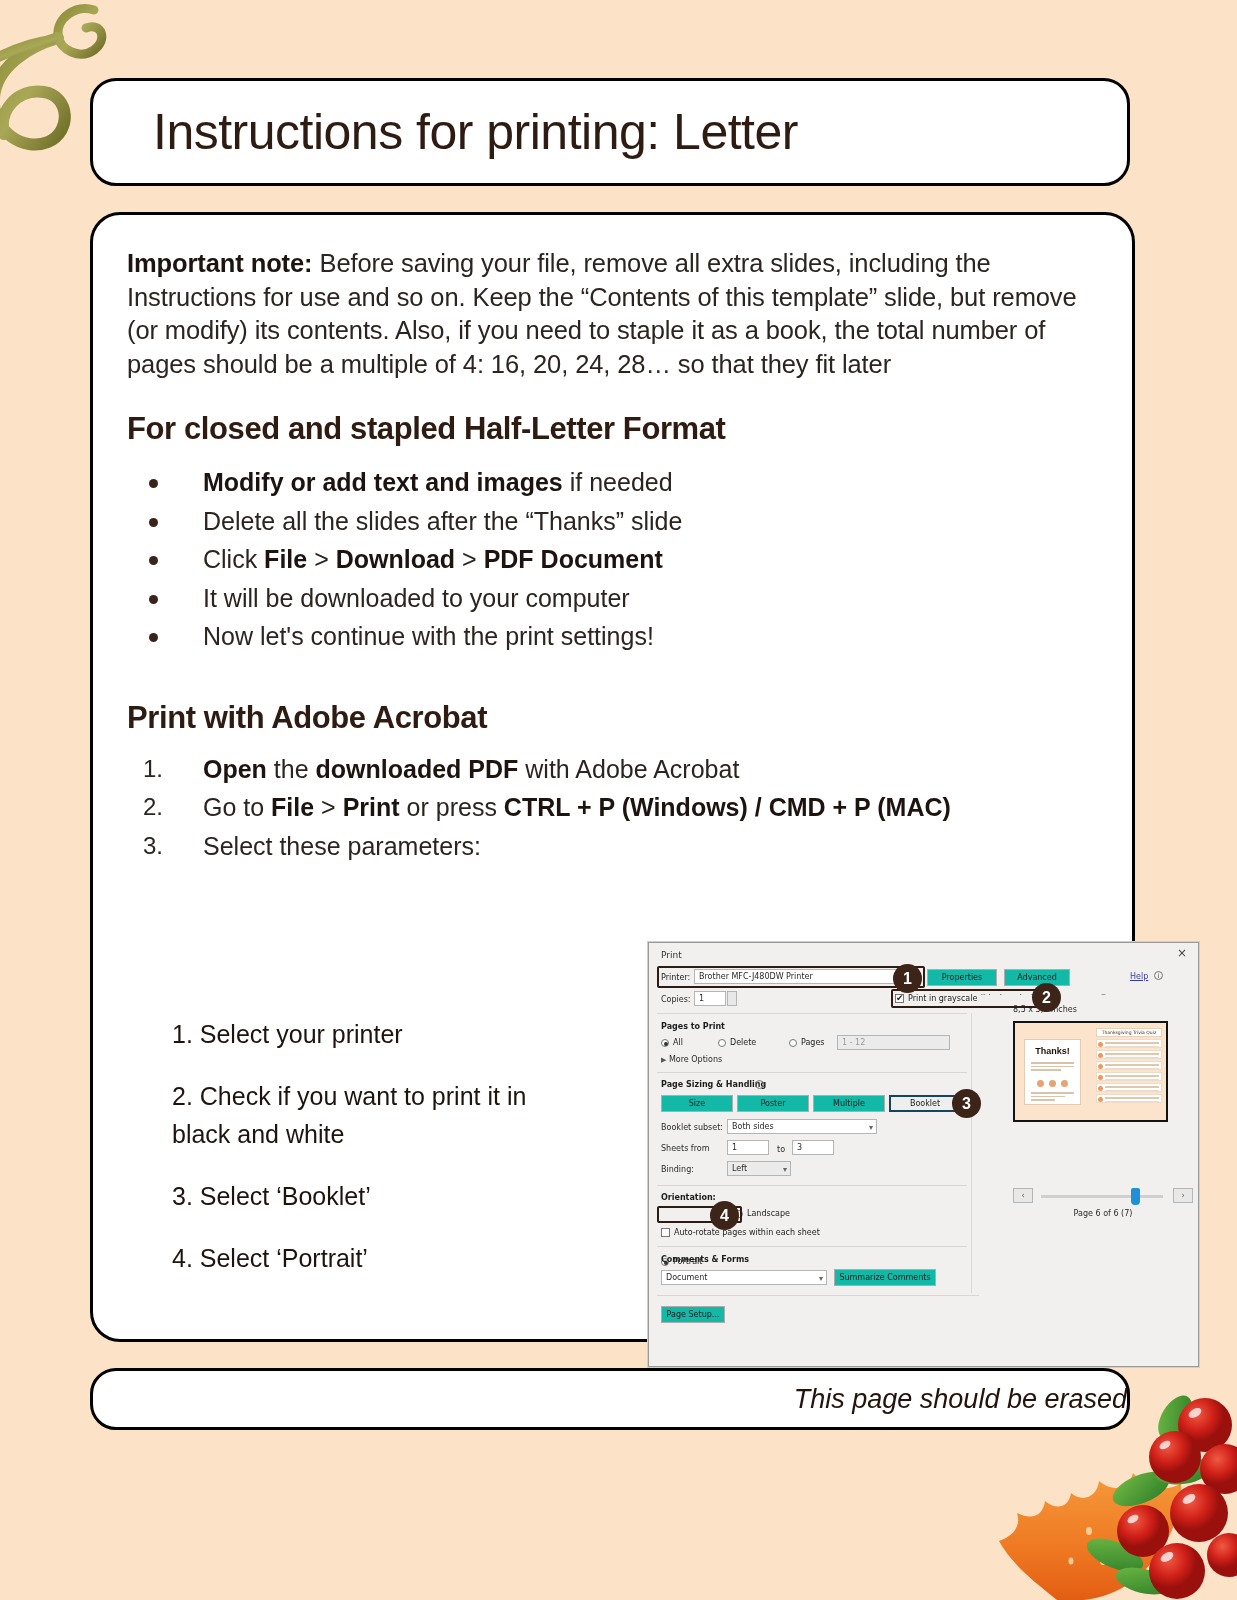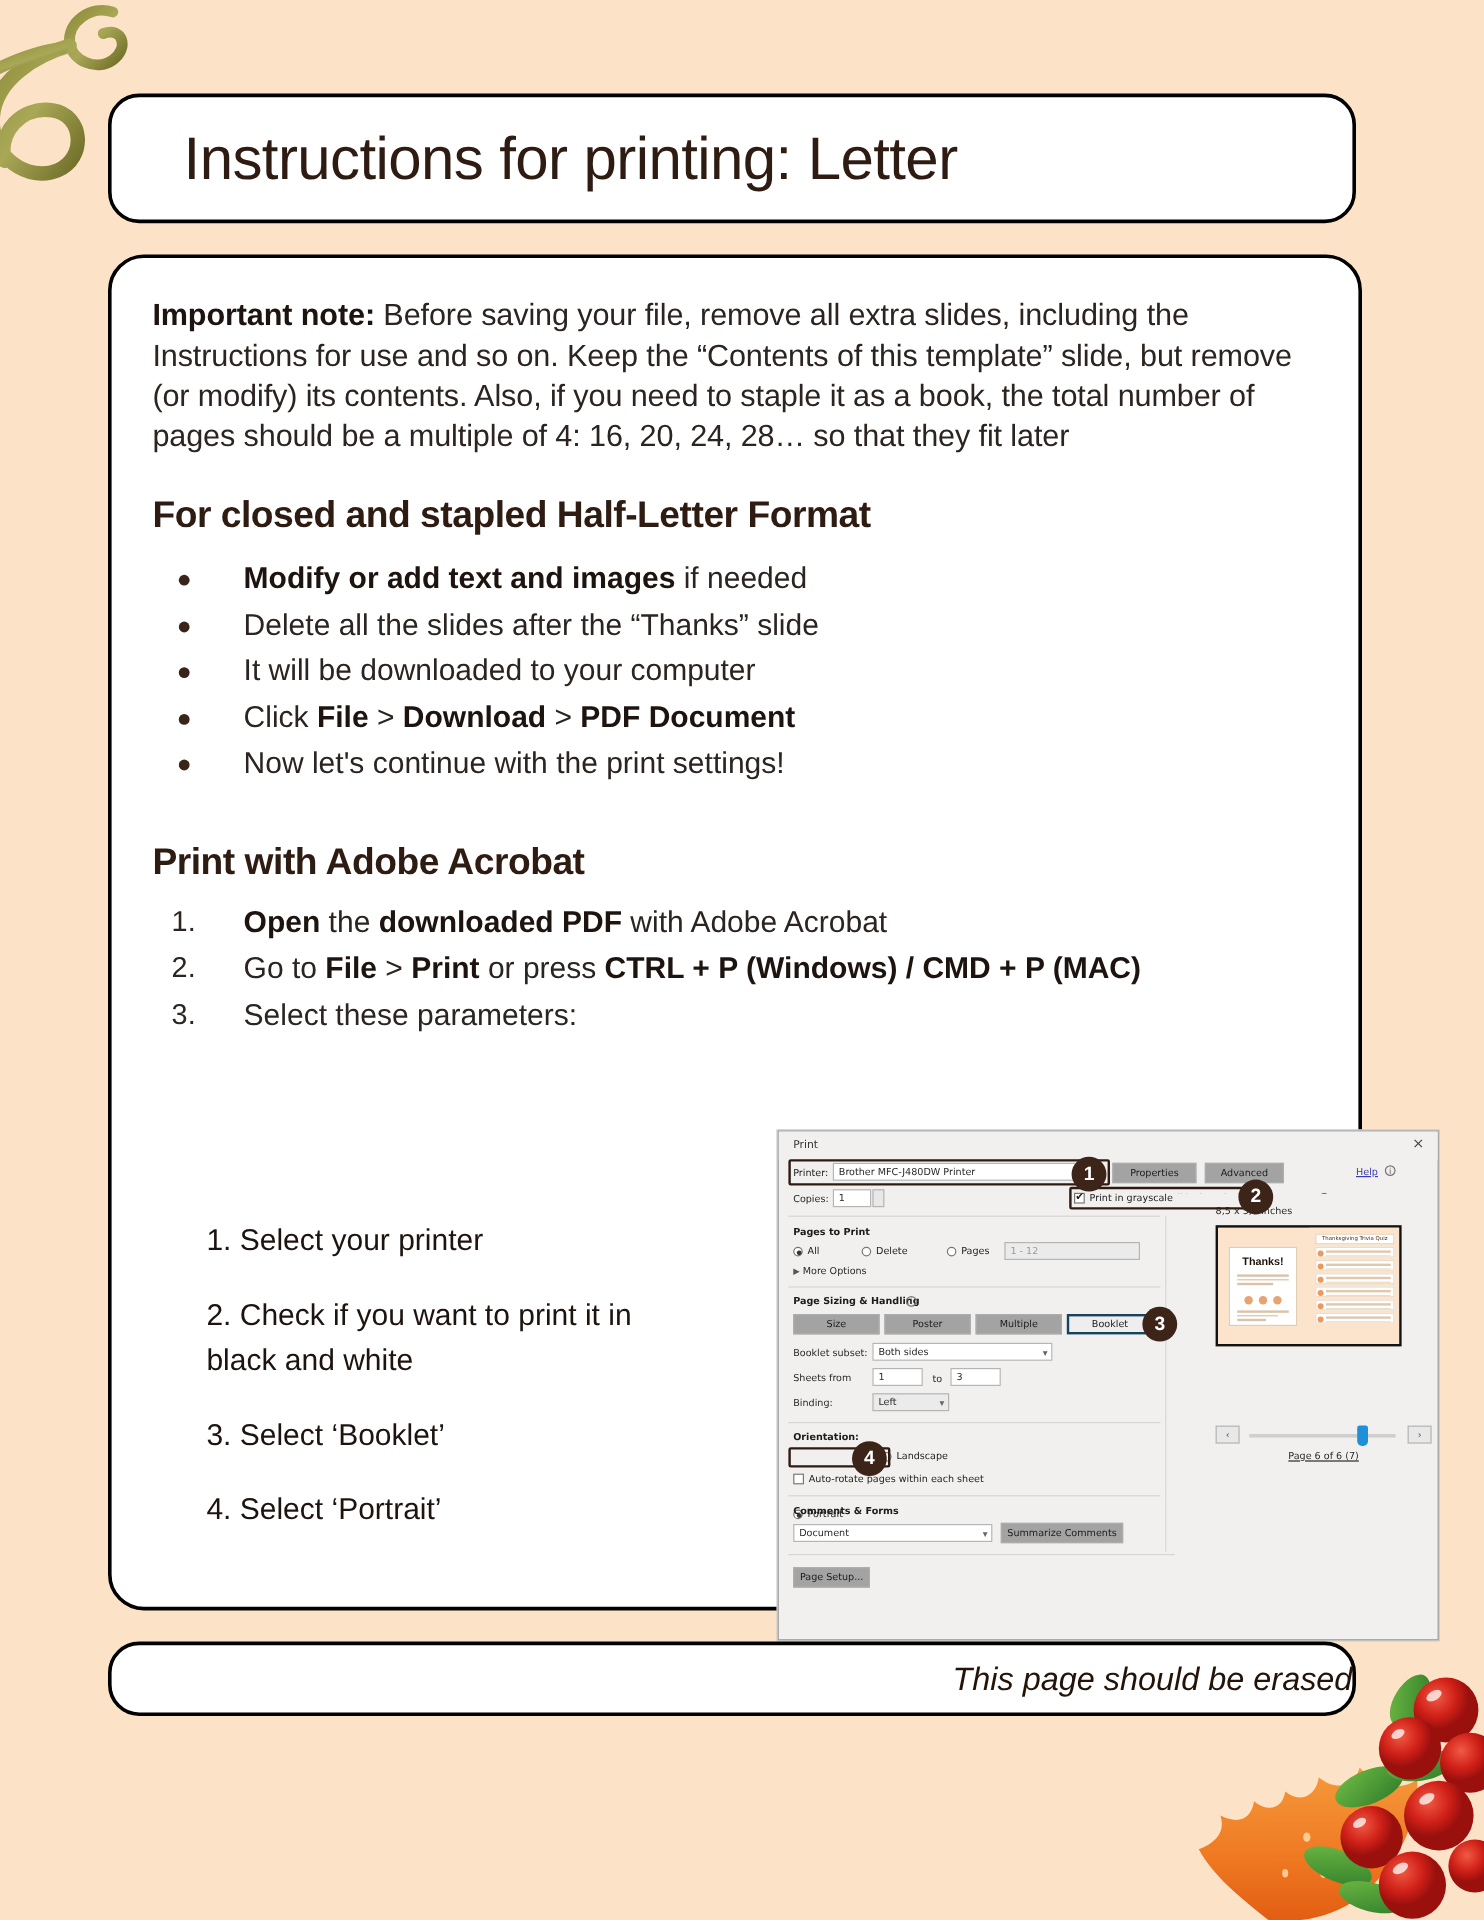--- a/index.html
+++ b/index.html
@@ -93,21 +93,21 @@
   .lbl { font-size: 8px; color: #2a2a2a; }
   .lbl-b { font-size: 8px; font-weight: 700; color: #1c1c1c; }
 
   .field {
     background: #ebebeb; border: 1px solid #b5b5b5; height: 15px;
     font-size: 8px; color: #2a2a2a; padding: 2px 4px; position: relative;
   }
   .field.white { background: #fff; }
   .field .cv { position: absolute; right: 3px; top: 3px; font-size: 8px; color: #666; }
   .btn {
-    background: #a3a3a3; border: 1px solid #adadad; height: 17px;
+    background: #14b8a6; border: 1px solid #adadad; height: 17px;
     display: flex; align-items: center; justify-content: center;
     font-size: 8px; color: #1c1c1c;
   }
   .btn.sel { border: 2px solid #16435e; background: #eeeeee; }
   .radio { display: inline-flex; align-items: center; gap: 4px; font-size: 8px; }
   .radio i {
     width: 8px; height: 8px; border-radius: 50%; border: 1px solid #777;
     background: #fff; display: inline-block; position: relative;
   }
   .radio.on i::after {
@@ -161,21 +161,21 @@
   .pv-q i { position: absolute; left: 8px; top: 2px; right: 2px; height: 1.5px; background: #dfc8ae; display: block; }
   .pv-q u { position: absolute; left: 8px; top: 5.5px; right: 2px; height: 1.5px; background: #eadcca; display: block; }
 
   .pv-nav { position: absolute; left: 34px; top: 193px; width: 180px; height: 16px; }
   .pv-arrow { width: 20px; height: 15px; background: #e8e8e8; border: 1px solid #b5b5b5;
     font-size: 8px; display: flex; align-items: center; justify-content: center; color: #555; }
   .pv-track { position: absolute; left: 28px; top: 7px; width: 122px; height: 3px; background: #cfcfcf; }
   .pv-thumb { position: absolute; left: 118px; top: 0px; width: 9px; height: 17px; background: #1e90d8;
     border-radius: 2px 2px 4px 4px; }
   .pv-page { position: absolute; left: 34px; top: 214px; width: 180px; text-align: center;
-    font-size: 8px; color: #2a2a2a; text-decoration: underline; }
+    font-size: 8px; color: #2a2a2a; }
 
   
   .badge {
     position: absolute; width: 29px; height: 29px; border-radius: 50%;
     background: #3d2418; color: #fff; font-family: "Liberation Sans", sans-serif;
     font-size: 16px; font-weight: 700;
     display: flex; align-items: center; justify-content: center;
     z-index: 30;
   }
   .hl { position: absolute; border: 2px solid #2e1b12; border-radius: 2px; z-index: 20; }
@@ -250,22 +250,22 @@
   <div class="panel body-panel">
     <div class="content">
 
       <p class="para"><b>Important note:</b><span> Before saving your file, remove all extra slides, including the Instructions for use and so on. Keep the “Contents of this template” slide, but remove (or modify) its contents. Also, if you need to staple it as a book, the total number of pages should be a multiple of 4: 16, 20, 24, 28… so that they fit later</span></p>
 
       <h2 class="section">For closed and stapled Half-Letter Format</h2>
 
       <ul class="bullets">
         <li><b>Modify or add text and images</b><span> if needed</span></li>
         <li><span>Delete all the slides after the “Thanks” slide</span></li>
+        <li><span>Click </span><b>File</b><span> &gt; </span><b>Download</b><span> &gt; </span><b>PDF Document</b></li>
         <li><span>It will be downloaded to your computer</span></li>
-        <li><span>Click </span><b>File</b><span> &gt; </span><b>Download</b><span> &gt; </span><b>PDF Document</b></li>
         <li><span>Now let's continue with the print settings!</span></li>
       </ul>
 
       <h2 class="section" style="margin-top:44px;">Print with Adobe Acrobat</h2>
 
       <ol class="steps">
         <li><b>Open</b><span> the </span><b>downloaded PDF</b><span> with Adobe Acrobat</span></li>
         <li><span>Go to </span><b>File</b><span> &gt; </span><b>Print</b><span> or press </span><b>CTRL + P (Windows) / CMD + P (MAC)</b></li>
         <li><span>Select these parameters:</span></li>
       </ol>

